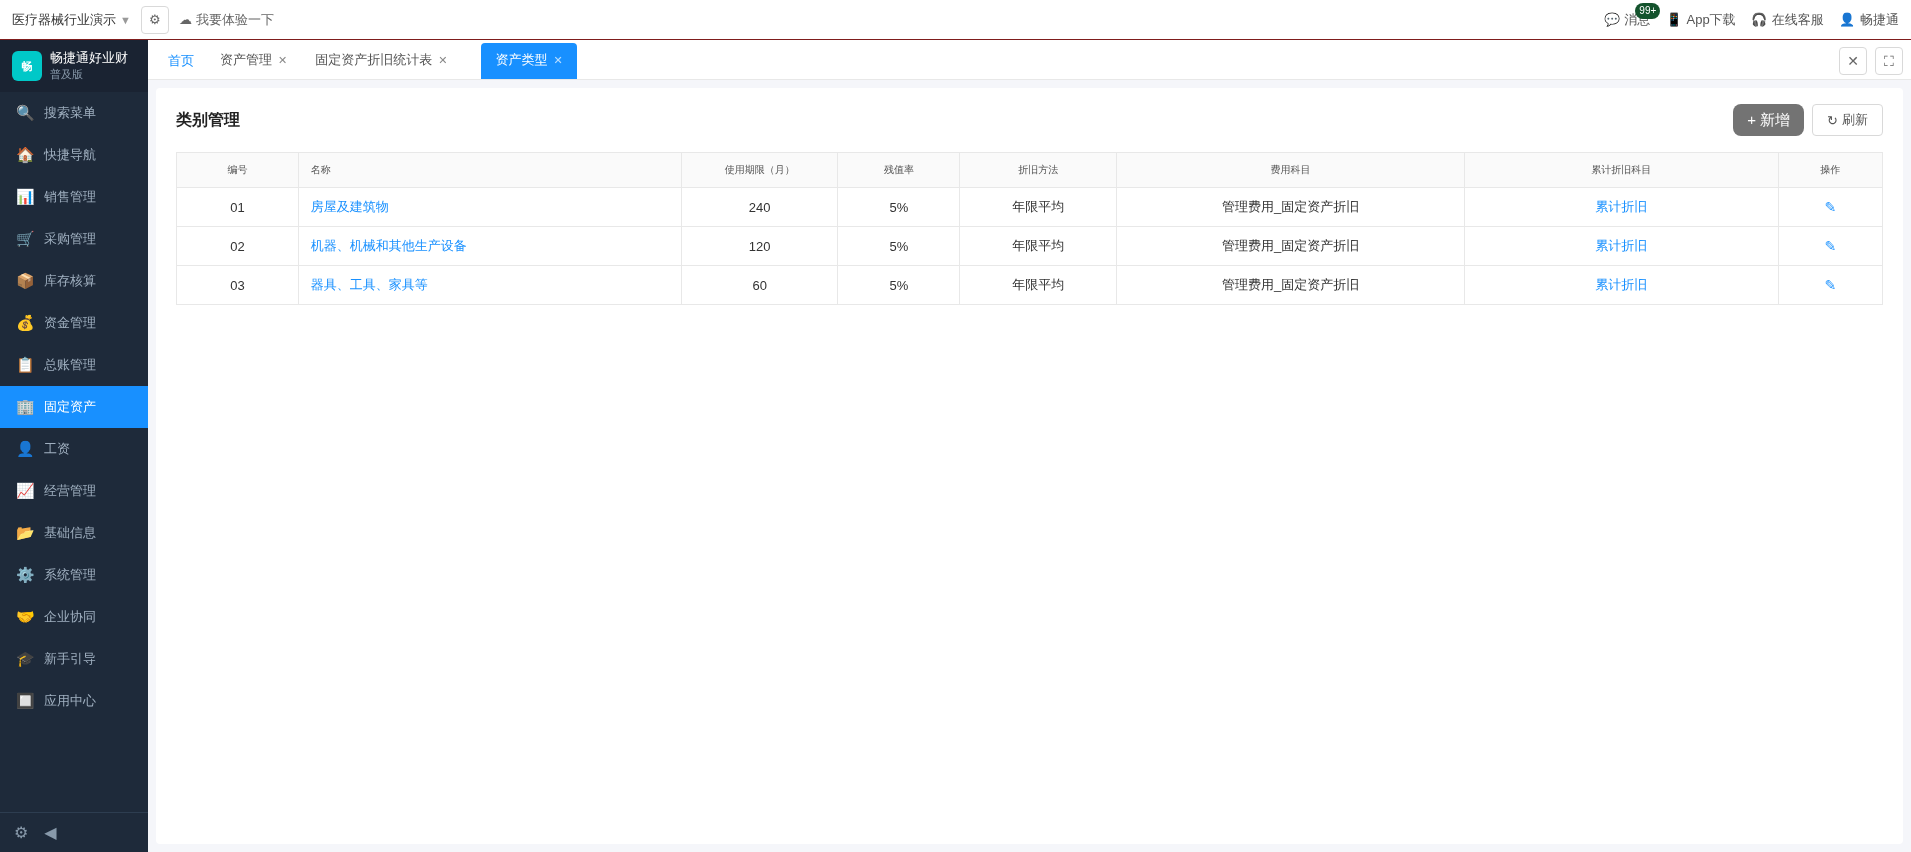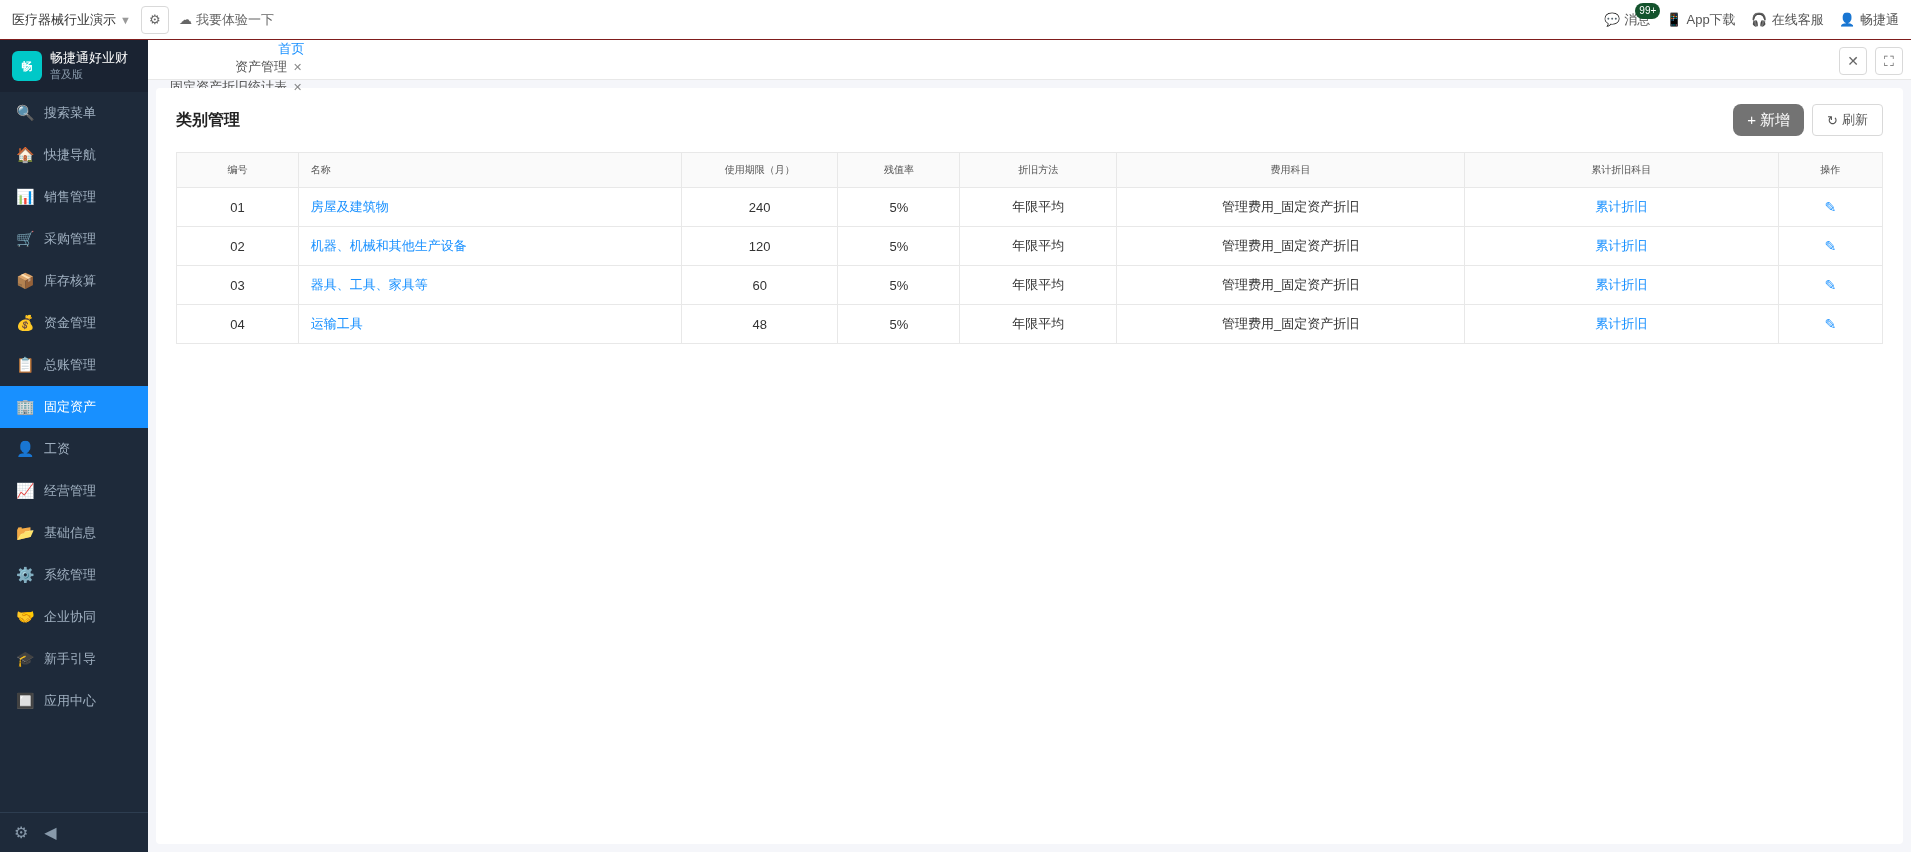--- a/index.html
+++ b/index.html
@@ -139,21 +139,20 @@
       display: flex;
       align-items: flex-end;
       padding: 0 8px;
       flex-shrink: 0;
       justify-content: space-between;
     }
     .tabs-left {
       display: flex;
       align-items: flex-end;
       height: 100%;
-      flex-direction: column;
     }
     .tab {
       height: 36px;
       padding: 0 14px;
       display: flex;
       align-items: center;
       gap: 6px;
       font-size: 13px;
       color: #555;
       cursor: pointer;
@@ -466,27 +465,17 @@
             <tr>
     <td class="col-code">03</td>
     <td class="col-name td-left"><span class="link-blue">器具、工具、家具等</span></td>
     <td class="col-period">60</td>
     <td class="col-residual">5%</td>
     <td class="col-method">年限平均</td>
     <td class="col-expense">管理费用_固定资产折旧</td>
     <td class="col-accum"><span class="link-blue">累计折旧</span></td>
     <td class="col-action"><span class="edit-icon">✎</span></td>
   </tr>
-            <tr>
-    <td class="col-code">04</td>
-    <td class="col-name td-left"><span class="link-blue">运输工具</span></td>
-    <td class="col-period">48</td>
-    <td class="col-residual">5%</td>
-    <td class="col-method">年限平均</td>
-    <td class="col-expense">管理费用_固定资产折旧</td>
-    <td class="col-accum"><span class="link-blue">累计折旧</span></td>
-    <td class="col-action"><span class="edit-icon">✎</span></td>
-  </tr>
           </tbody>
       </table>
     </div>
   </div>
 </div>
 
 </body></html>

